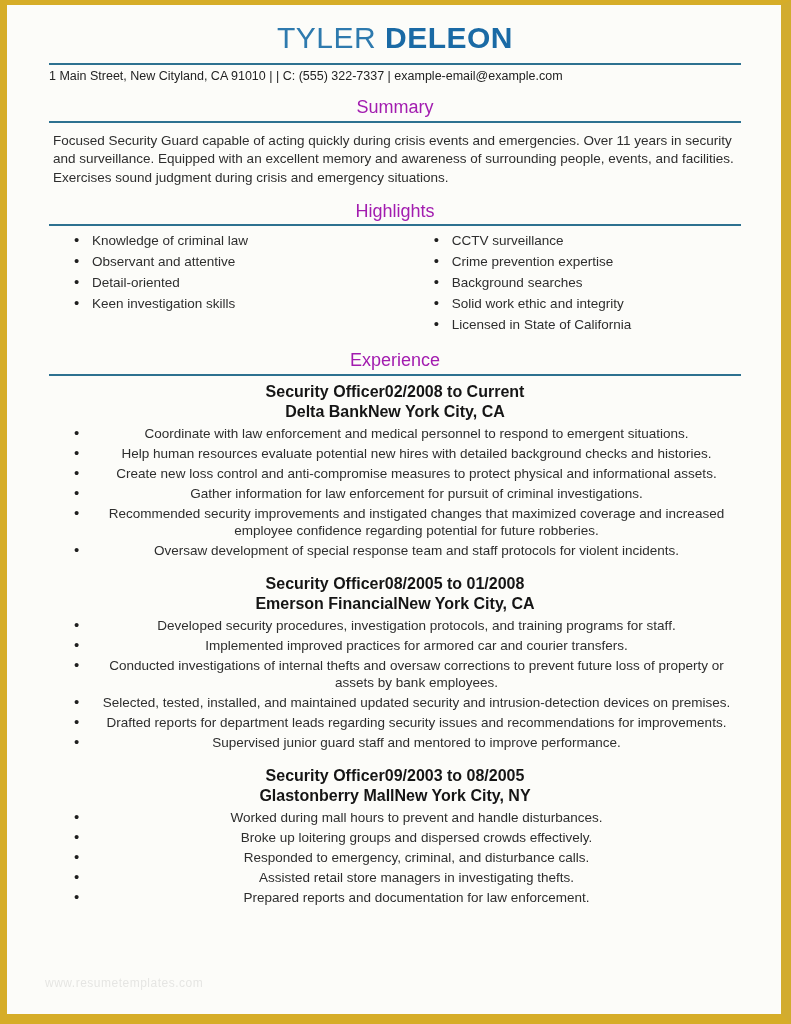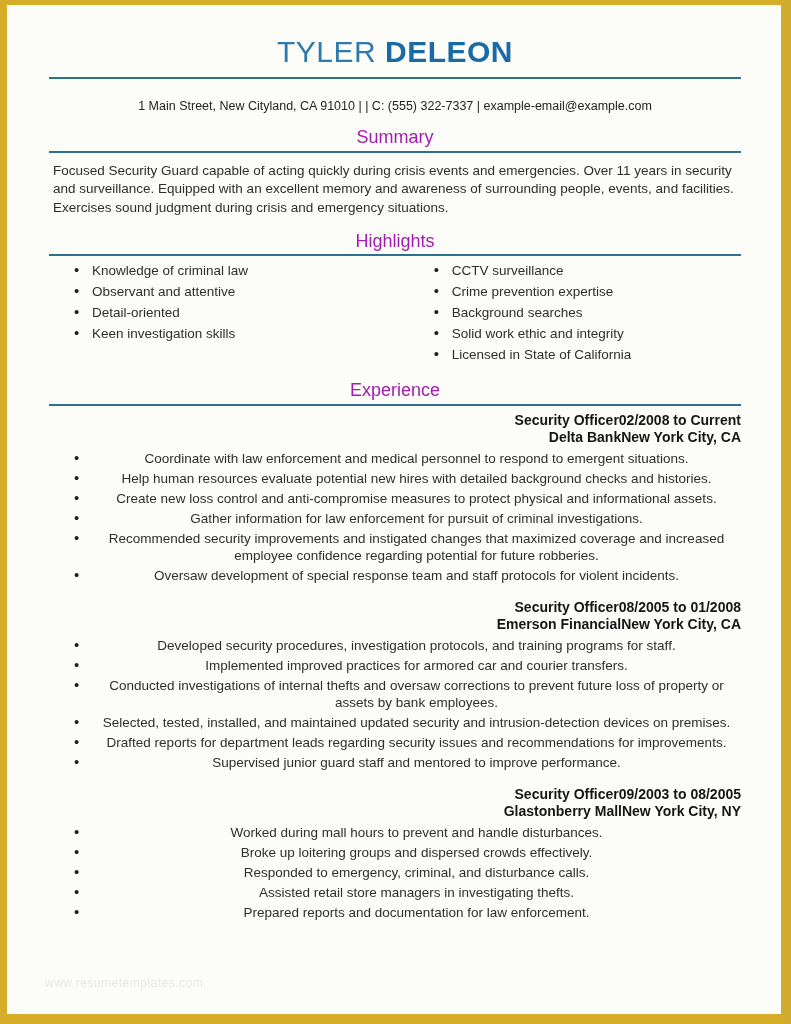--- a/index.html
+++ b/index.html
@@ -8,21 +8,21 @@
 
   .page {
     width: 791px;
     height: 1024px;
     margin: 0 auto;
     background: #fcfcf9;
     border-top: 5px solid #d6ad28;
     border-left: 7px solid #d6ad28;
     border-right: 10px solid #d2ac2f;
     border-bottom: 10px solid #d6ad28;
-    padding: 16px 40px 0 42px;
+    padding: 2px 40px 0 42px;
     position: relative;
     overflow: hidden;
     font-family: "Liberation Sans", "DejaVu Sans", sans-serif;
     color: #2c2c2c;
   }
 
   
   .name {
     text-align: center;
     font-size: 30px;
@@ -34,24 +34,23 @@
   .name .last  { color: #1a6aa5; font-weight: 700; }
 
   .rule {
     border: none;
     border-top: 2px solid #2d7190;
     margin: 9px 0 0 0;
   }
   .heading-rule { margin-top: 3px; }
 
   .contact {
-    text-align: center;
     font-size: 12.5px;
     color: #232323;
-    margin-top: 20px;
+    margin-top: 4px;
     line-height: 1.2;
   }
 
   
   h2.section-title {
     text-align: center;
     color: #a21caf;
     font-size: 18px;
     font-weight: 400;
     margin: 13px 0 0 0;
@@ -91,22 +90,22 @@
   
   .highlights-cols { display: flex; margin-top: 6px; }
   .highlights-cols ul.bullets { margin-top: 0; }
   .hl-left  { flex: 0 0 52%; }
   .hl-right { flex: 0 0 48%; }
 
   
   .job { margin-top: 6px; margin-bottom: 15px; }
   .job-row {
     display: flex;
-    justify-content: flex-end;
-    font-size: 14px;
+    justify-content: center;
+    font-size: 16px;
     font-weight: 700;
     color: #151515;
     line-height: 1.25;
   }
   .job ul.bullets { margin-top: 3px; }
   .job ul.bullets li { margin-bottom: 3px; text-align: center; }
 
   .watermark {
     position: absolute;
     left: 38px;

